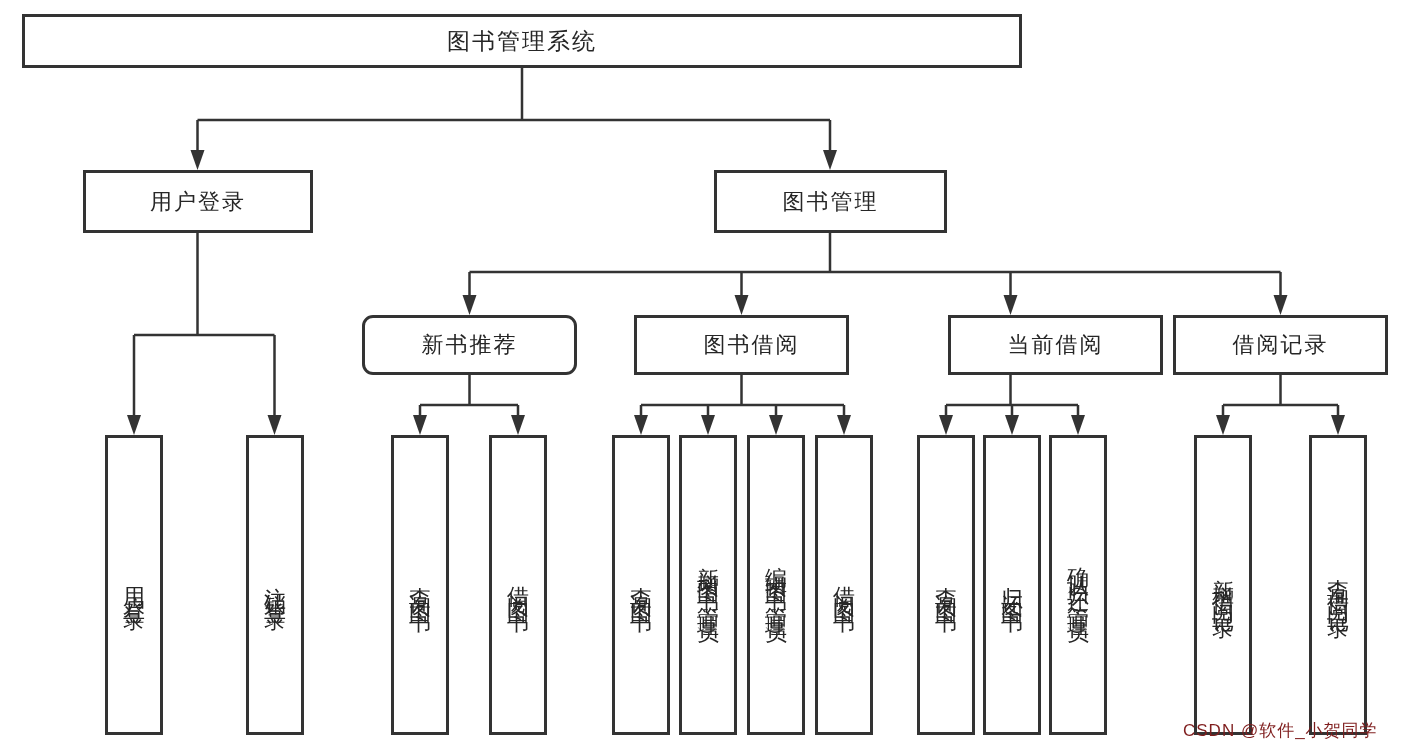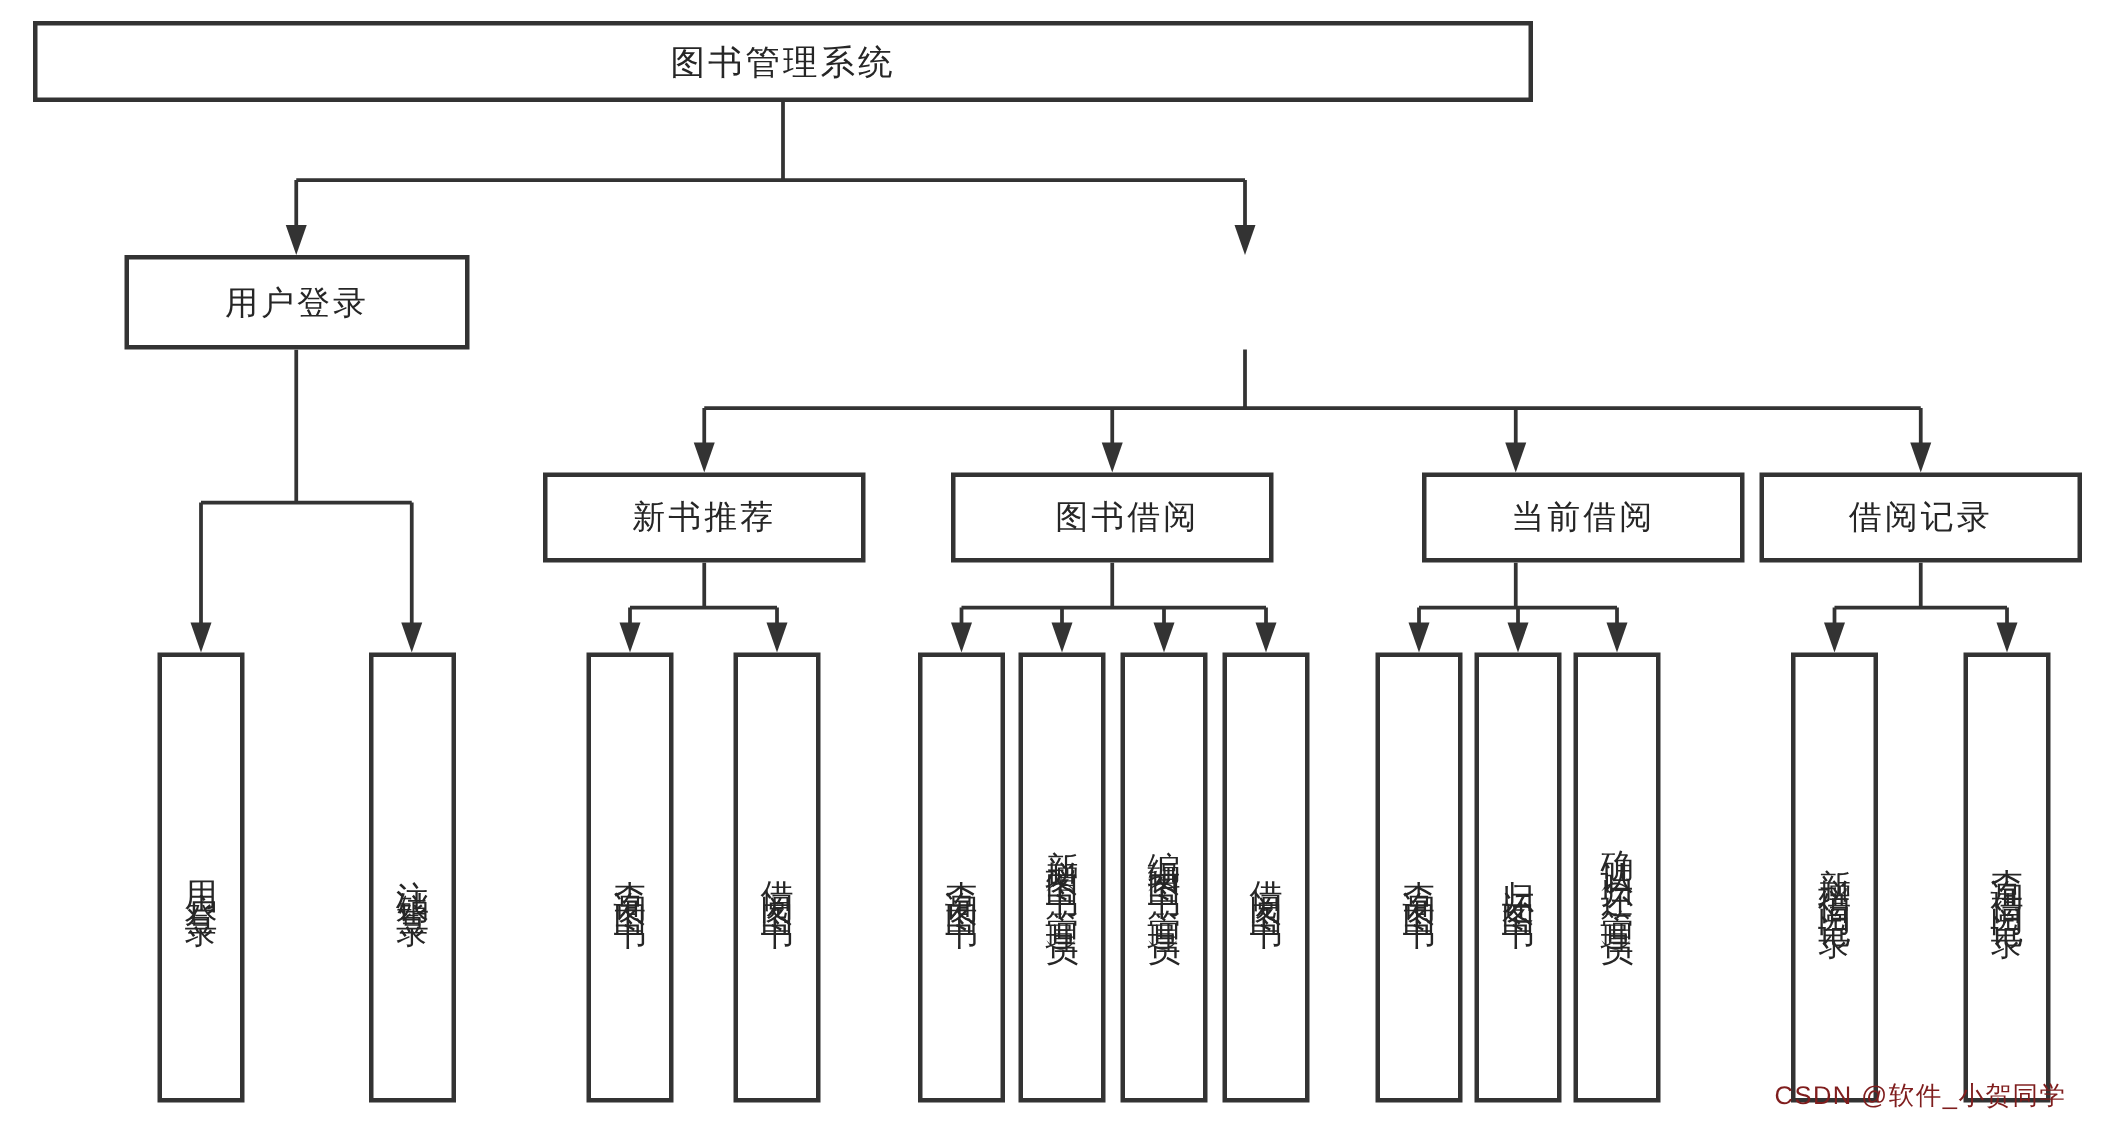--- a/index.html
+++ b/index.html
@@ -113,22 +113,23 @@
     <g>
       <path d="M1280.5,375 V405 M1223,405 H1338 M1223,405 V417 M1338,405 V417"></path>
       <polygon points="1216,415 1230,415 1223,435"></polygon>
       <polygon points="1331,415 1345,415 1338,435"></polygon>
     </g>
   </svg>
 
   <div class="box root-box" style="left:22px; top:14px; width:1000px; height:54px;">图书管理系统</div>
 
   <div class="box l2-box" style="left:83px; top:170px; width:230px; height:63px;">用户登录</div>
+  <div class="box l2-box" style="left:714px; top:170px; width:233px; height:63px;">图书管理</div>
 
-  <div class="box l3-box" style="left:362px; top:315px; width:215px; height:60px;">新书推荐</div>
+  <div class="box l3-box" style="left:362px; top:315px; width:215px; height:60px;border-radius:11px;">新书推荐</div>
   <div class="box l3-box" style="left:634px; top:315px; width:215px; height:60px;padding-left:20px;">图书借阅</div>
   <div class="box l3-box" style="left:903px; top:315px; width:215px; height:60px;margin-left:45px;">当前借阅</div>
   <div class="box l3-box" style="left:1173px; top:315px; width:215px; height:60px;">借阅记录</div>
 
   <div class="leaf" style="left:105px;">用户登录</div>
   <div class="leaf" style="left:246px;">注销登录</div>
 
   <div class="leaf" style="left:391px;">查询图书</div>
   <div class="leaf" style="left:489px;">借阅图书</div>
 

